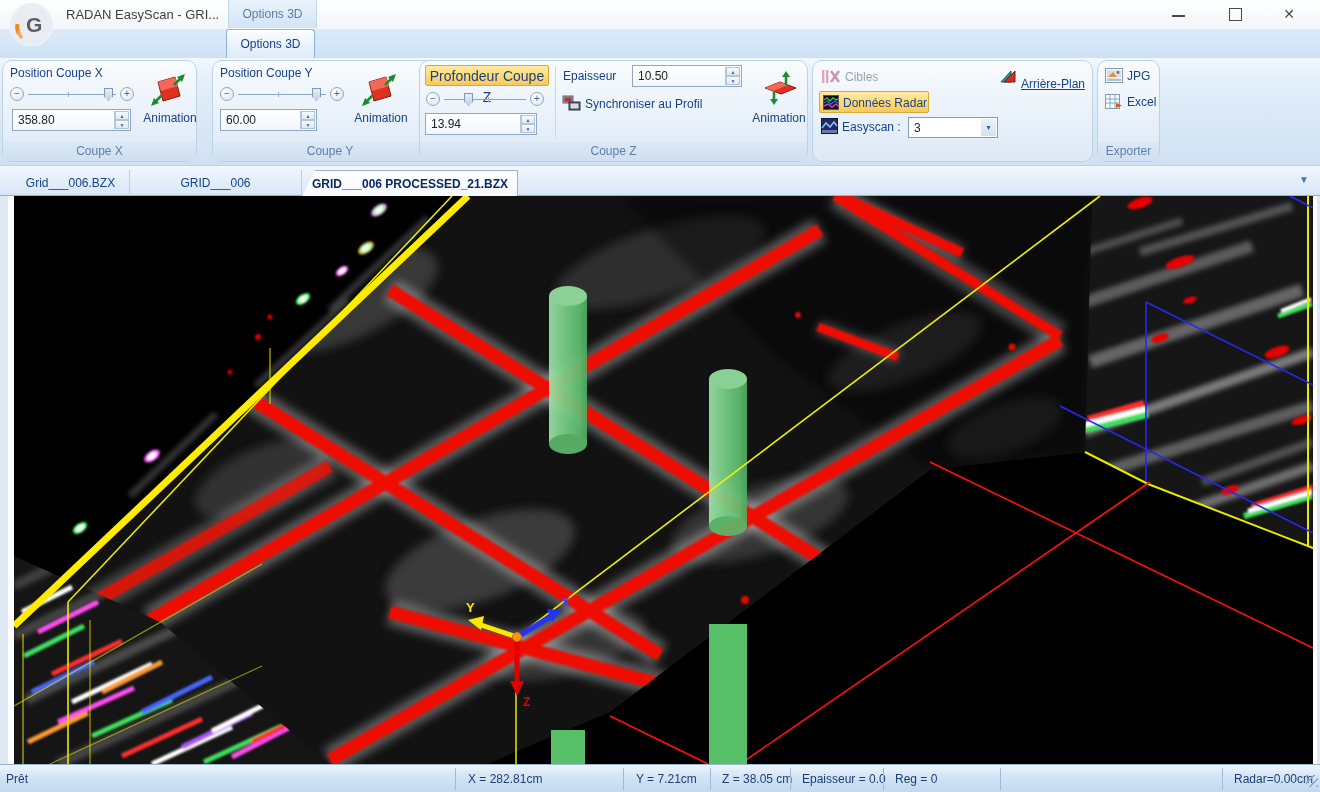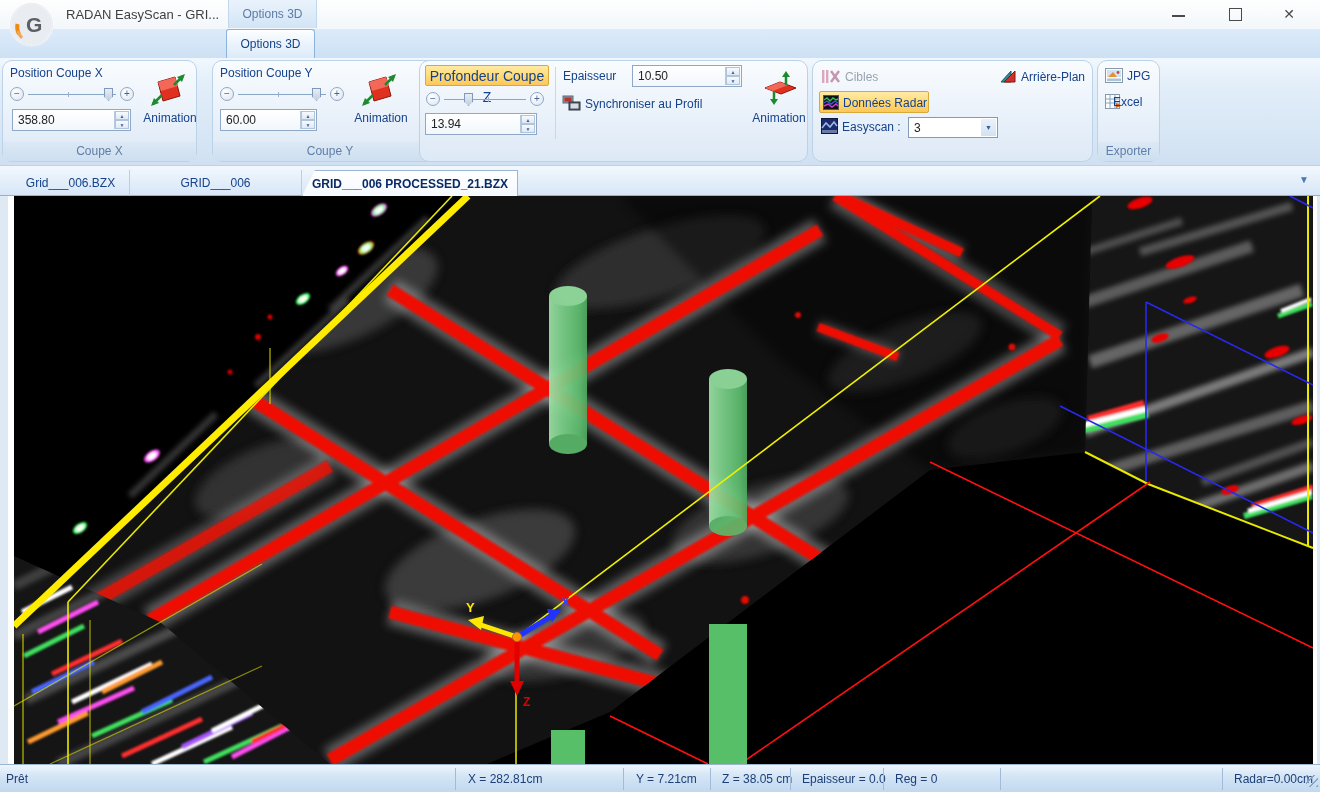--- a/index.html
+++ b/index.html
@@ -199,35 +199,36 @@
       <span class="abs rlbl" style="left:165px;top:36px;">Synchroniser au Profil</span>
       <svg class="abs" style="left:340px;top:10px;" width="40" height="34" viewBox="0 0 40 34">
         <polygon points="5,17 20,11 36,17 21,23" fill="#e03020" stroke="#8d1408"></polygon>
         <polygon points="5,17 20,11 28,14 13,20" fill="#f2695a"></polygon>
         <line x1="26" y1="14" x2="26" y2="4" stroke="#1d8a2e" stroke-width="2.5"></line>
         <polygon points="26,0 22,6 30,6" fill="#1d8a2e"></polygon>
         <line x1="14" y1="20" x2="14" y2="30" stroke="#1d8a2e" stroke-width="2.5"></line>
         <polygon points="14,34 10,28 18,28" fill="#1d8a2e"></polygon>
       </svg>
       <span class="abs rlbl" style="left:331px;top:50px;width:56px;text-align:center;">Animation</span>
+      <div class="abs glabel">Coupe Z</div>
     </div>
 
     <div class="abs rgroup" style="left:812px;width:281px;">
       <svg class="abs" style="left:8px;top:7px;" width="20" height="17" viewBox="0 0 20 17">
         <rect x="1" y="2" width="2.4" height="13" fill="#d9a8c0"></rect>
         <rect x="5" y="2" width="2.4" height="13" fill="#d9a8c0"></rect>
         <line x1="10" y1="3" x2="18" y2="14" stroke="#c795ae" stroke-width="2.4"></line>
         <line x1="18" y1="3" x2="10" y2="14" stroke="#c795ae" stroke-width="2.4"></line>
       </svg>
       <span class="abs gray" style="left:32px;top:9px;">Cibles</span>
       <svg class="abs" style="left:186px;top:7px;" width="18" height="17" viewBox="0 0 18 17">
         <polygon points="2,14 12,3 12,14" fill="#2e8a96" stroke="#1c5a64"></polygon>
         <polygon points="16,3 5,14 16,14" fill="#d03028" stroke="#8d1408"></polygon>
       </svg>
-      <span class="abs rlbl" style="left:208px;top:9px;">Arrière-Plan</span>
+      <span class="abs rlbl" style="left:208px;top:16px;text-decoration:underline;">Arrière-Plan</span>
       <div class="abs toggle-on" style="left:6px;top:30px;width:110px;height:22px;">
         <svg class="abs" style="left:3px;top:3px;" width="16" height="15" viewBox="0 0 16 15">
           <rect x="0.5" y="0.5" width="15" height="14" fill="#101018" stroke="#555"></rect>
           <polyline points="1,5 4,3 7,6 10,3 13,5 15,4" fill="none" stroke="#30c050" stroke-width="1.4"></polyline>
           <polyline points="1,8 4,6 8,9 12,6 15,8" fill="none" stroke="#3858e0" stroke-width="1.4"></polyline>
           <polyline points="1,11 5,9 9,12 13,9 15,11" fill="none" stroke="#d040d0" stroke-width="1.4"></polyline>
         </svg>
         <span class="abs" style="left:23px;top:4px;">Données Radar</span>
       </div>
       <svg class="abs" style="left:8px;top:57px;" width="17" height="16" viewBox="0 0 17 16">
@@ -252,21 +253,21 @@
       </svg>
       <span class="abs rlbl" style="left:29px;top:8px;">JPG</span>
       <svg class="abs" style="left:7px;top:33px;" width="18" height="15" viewBox="0 0 18 15">
         <rect x="0.5" y="0.5" width="14" height="14" fill="#fdfdfd" stroke="#8898a8"></rect>
         <line x1="0.5" y1="5" x2="14.5" y2="5" stroke="#7fa8c8"></line>
         <line x1="0.5" y1="9" x2="14.5" y2="9" stroke="#7fa8c8"></line>
         <line x1="5" y1="0.5" x2="5" y2="14.5" stroke="#7fa8c8"></line>
         <line x1="10" y1="0.5" x2="10" y2="14.5" stroke="#7fa8c8"></line>
         <polygon points="11,9 17,11.5 11,14" fill="#d06020"></polygon>
       </svg>
-      <span class="abs rlbl" style="left:15px;top:34px;">Excel</span>
+      <span class="abs rlbl" style="left:29px;top:34px;">Excel</span>
       <div class="abs glabel">Exporter</div>
     </div>
   </div>
 
   <div class="abs doctabs">
     <div class="abs dtab inactive" style="left:12px;width:118px;">
       <span>Grid___006.BZX</span>
     </div>
     <div class="abs dtab inactive" style="left:130px;width:172px;">
       <span>GRID___006 PROCESSED_2.BZX</span>

